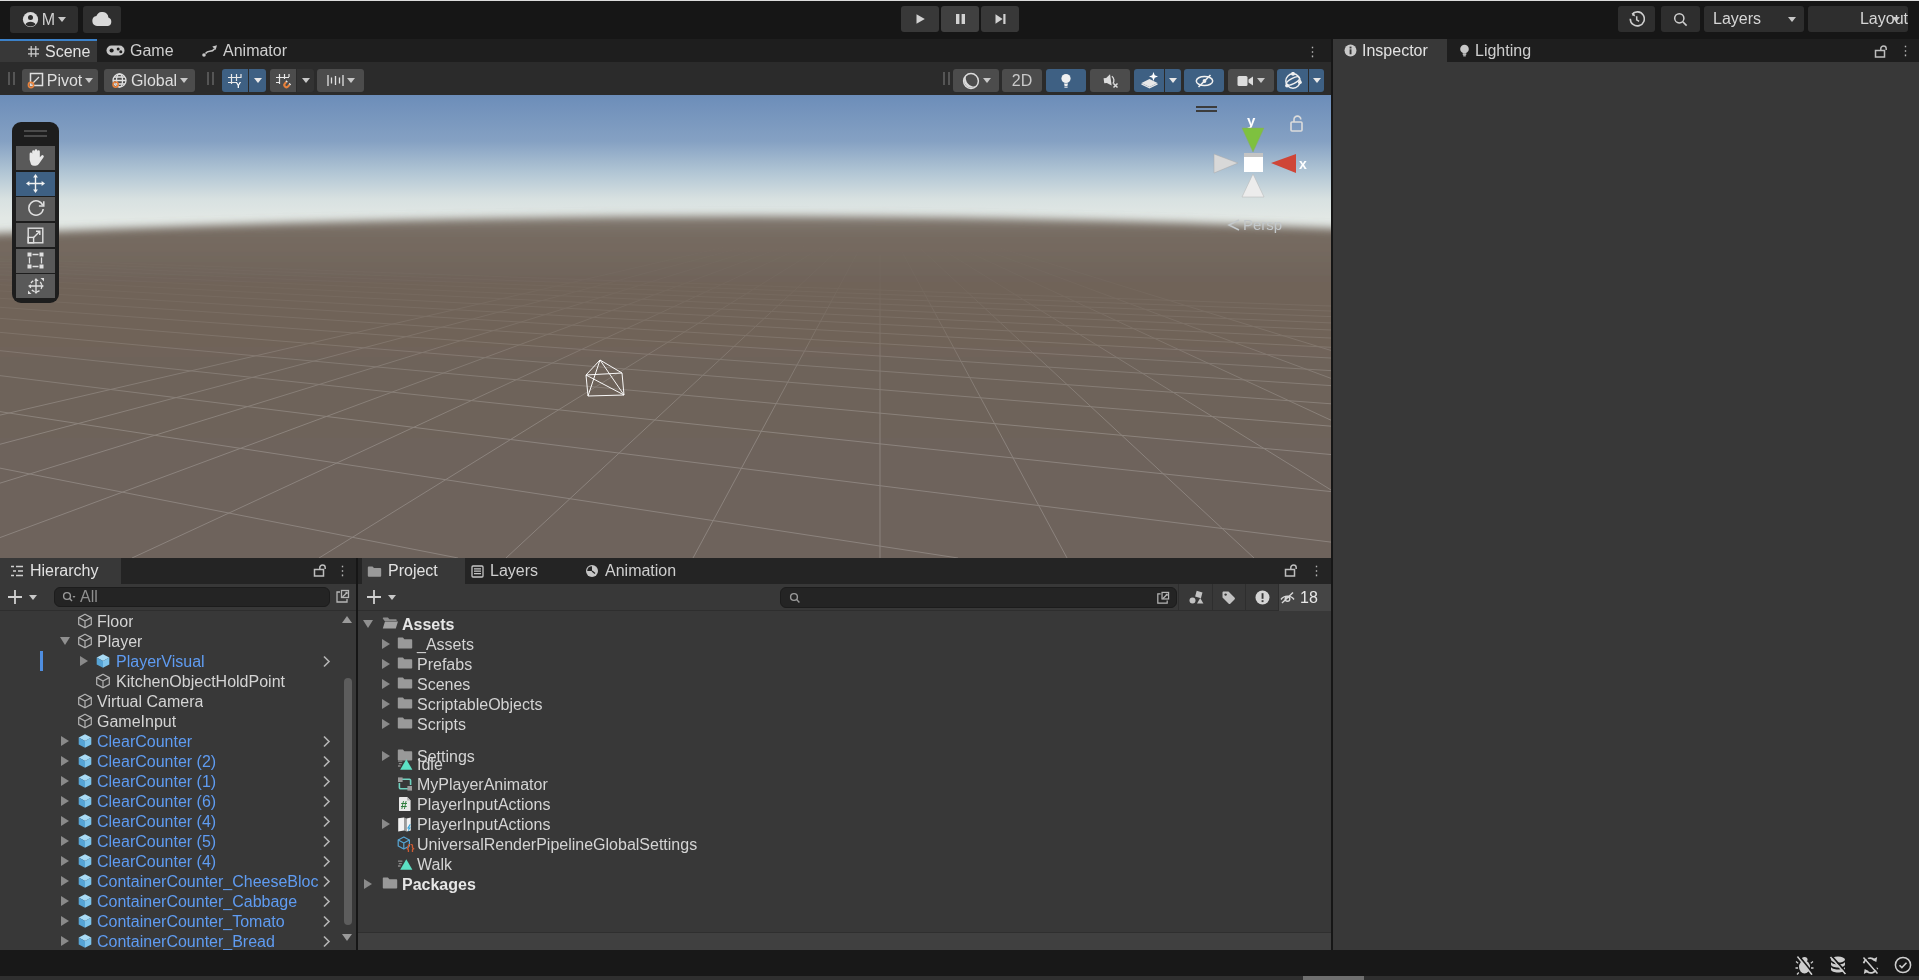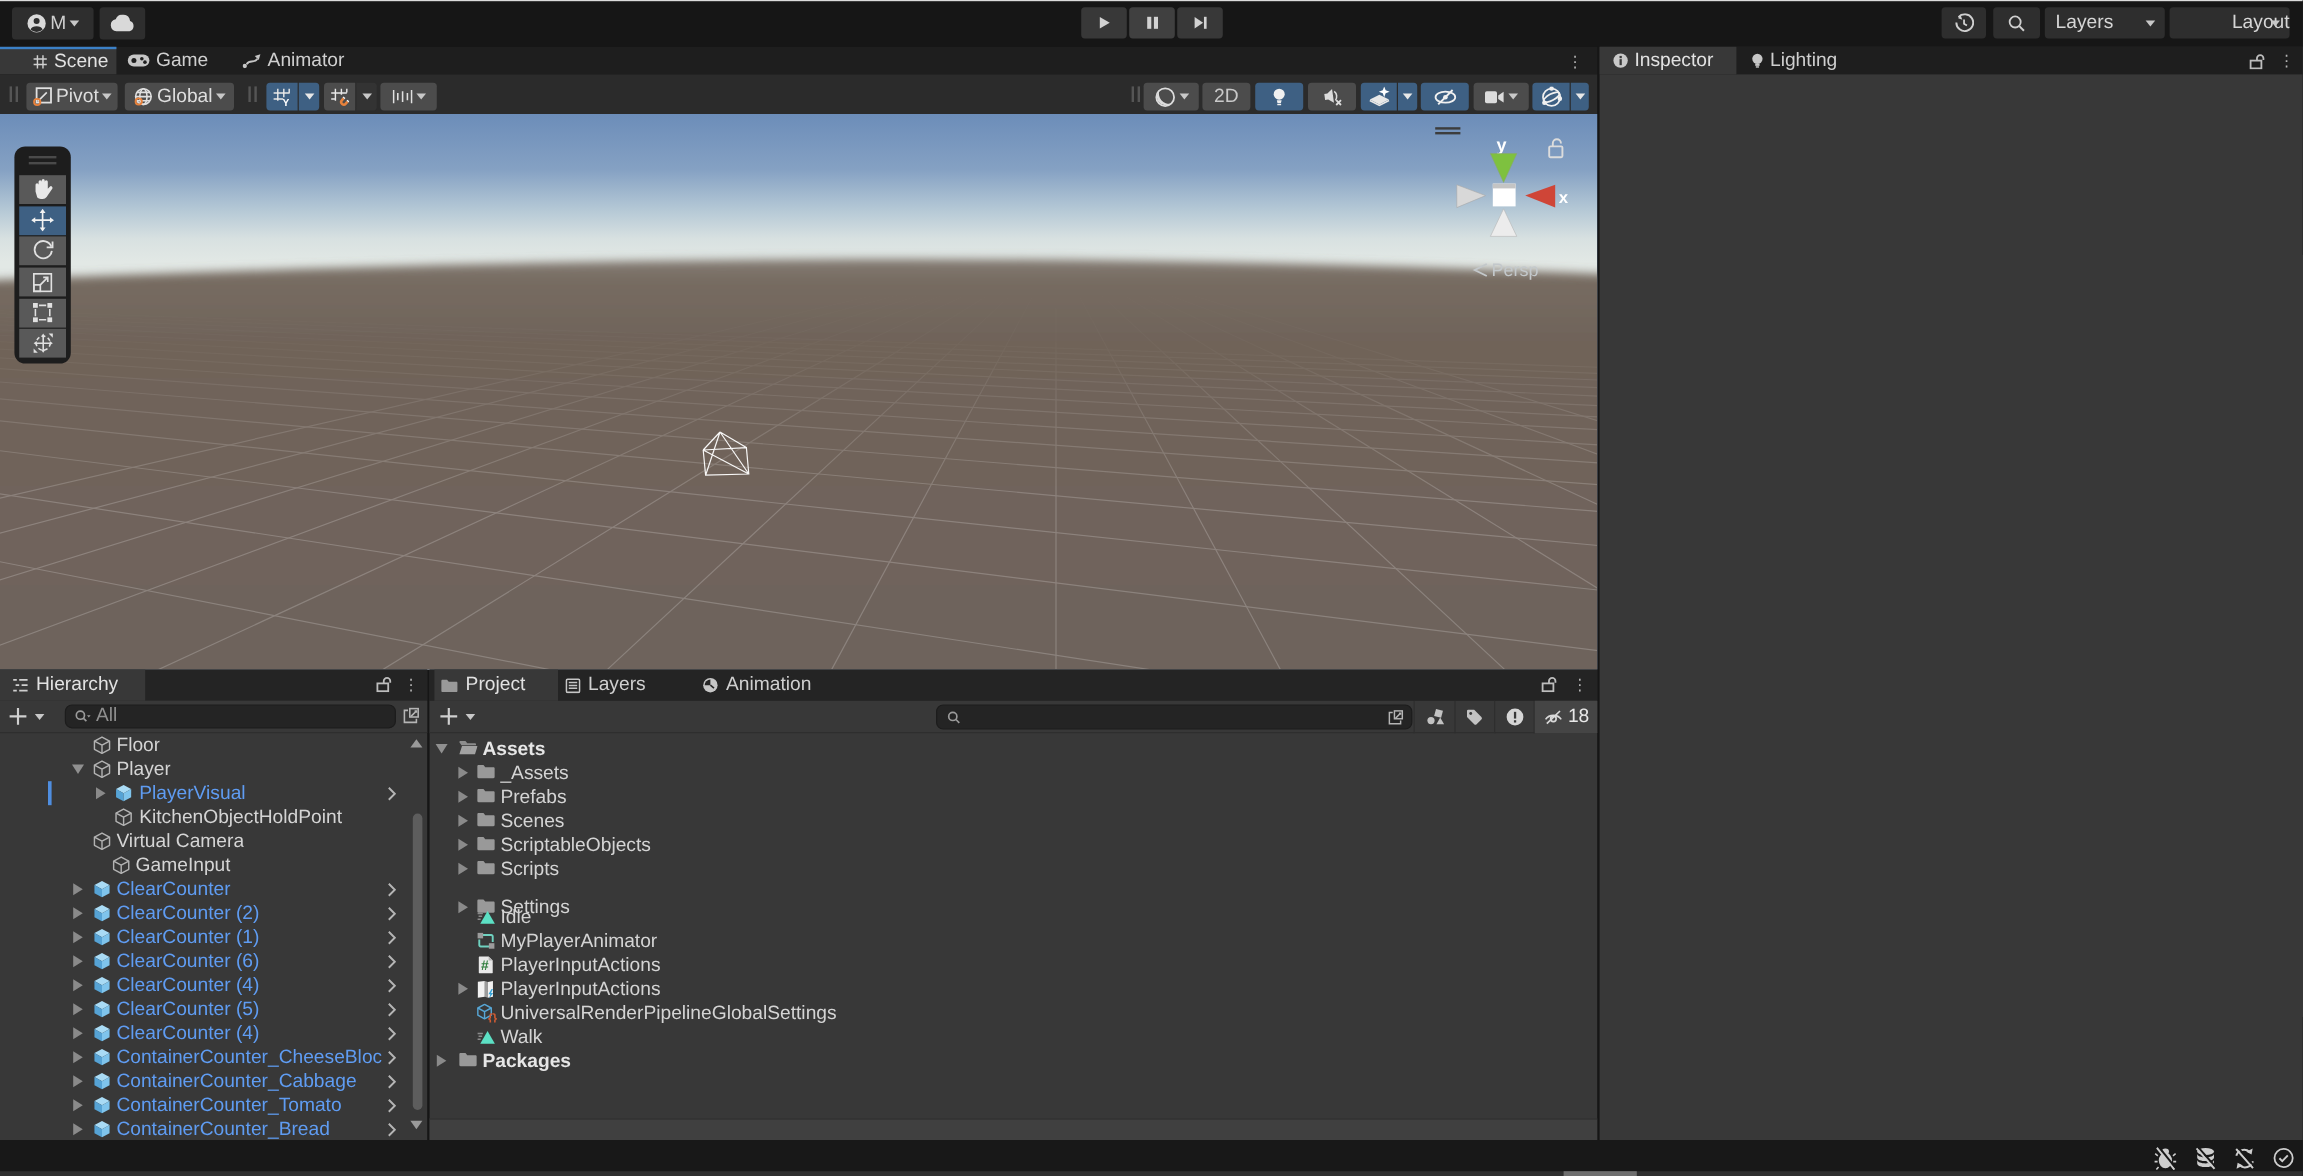--- a/index.html
+++ b/index.html
@@ -520,21 +520,21 @@
             <use href="#wcube"></use>
           </svg>
           <span class="abs" style="left:116px;top:2px;color:#d4d4d4;max-width:206px;overflow:hidden;display:inline-block">KitchenObjectHoldPoint</span>
         </div>
         <div class="row" style="top:80px;left:0;width:356px">
           <svg class="abs" style="left:77px;top:2px" width="16" height="16" viewBox="0 0 16 16">
             <use href="#wcube"></use>
           </svg>
           <span class="abs" style="left:97px;top:2px;color:#d4d4d4;max-width:225px;overflow:hidden;display:inline-block">Virtual Camera</span>
         </div>
-        <div class="row" style="top:100px;left:16px;width:408px">
+        <div class="row" style="top:100px;left:0;width:408px">
           <svg class="abs" style="left:77px;top:2px" width="16" height="16" viewBox="0 0 16 16">
             <use href="#wcube"></use>
           </svg>
           <span class="abs" style="left:97px;top:2px;color:#d4d4d4;max-width:225px;overflow:hidden;display:inline-block">GameInput</span>
         </div>
         <div class="row" style="top:120px;left:0;width:356px">
           <svg class="abs" style="left:59px;top:4px" width="12" height="13" viewBox="0 0 12 13">
             <use href="#trir"></use>
           </svg>
           <svg class="abs" style="left:77px;top:2px" width="16" height="16" viewBox="0 0 16 16">
@@ -735,21 +735,21 @@
           <path d="M1.5 7.5V2.5a1 1 0 0 1 1-1h5l6 6a1.4 1.4 0 0 1 0 2l-4 4a1.4 1.4 0 0 1-2 0z" fill="#c2c2c2"></path>
           <circle cx="4.6" cy="4.6" r="1.2" fill="#383838"></circle>
         </svg>
   <div class="abs" style="left:887px;top:0;width:1px;height:27px;background:#2e2e2e"></div>
   <svg class="abs" style="left:897px;top:6px" width="15" height="15" viewBox="0 0 15 15">
           <circle cx="7.5" cy="7.5" r="7" fill="#d5d5d5"></circle>
           <rect x="6.6" y="3.2" width="1.9" height="5.6" fill="#383838"></rect>
           <rect x="6.6" y="10.2" width="1.9" height="1.9" fill="#383838"></rect>
         </svg>
   <div class="abs" style="left:920px;top:0;width:1px;height:27px;background:#2e2e2e"></div>
-  <div class="abs" style="left:921px;top:0;width:52px;height:27px;background:#454545;display:flex;align-items:center;justify-content:center;gap:2px">
+  <div class="abs" style="left:921px;top:0;width:52px;height:27px;background:#454545;display:flex;align-items:center;gap:2px">
    <svg width="19" height="14" viewBox="0 0 19 14">
             <path d="M2 8.5C5 4 12 4 15 8.5" fill="none" stroke="#d8d8d8" stroke-width="1.4"></path>
             <circle cx="8.5" cy="8" r="2.3" fill="none" stroke="#d8d8d8" stroke-width="1.4"></circle>
             <path d="M3 12L14 1.5" stroke="#d8d8d8" stroke-width="1.4"></path>
           </svg>
    <span style="color:#e8e8e8">18</span>
   </div>
  </div>
  <div class="abs" style="left:0;top:56px;width:973px;height:318px;overflow:hidden">
         <div class="row" style="top:0px;left:0;width:973px">

